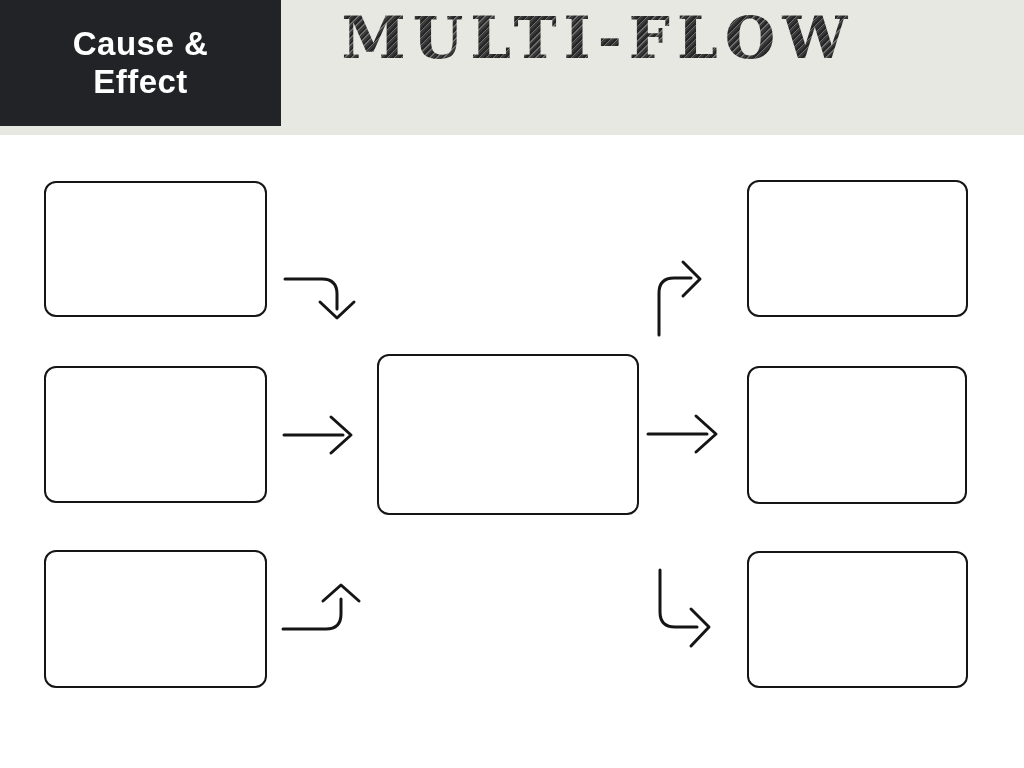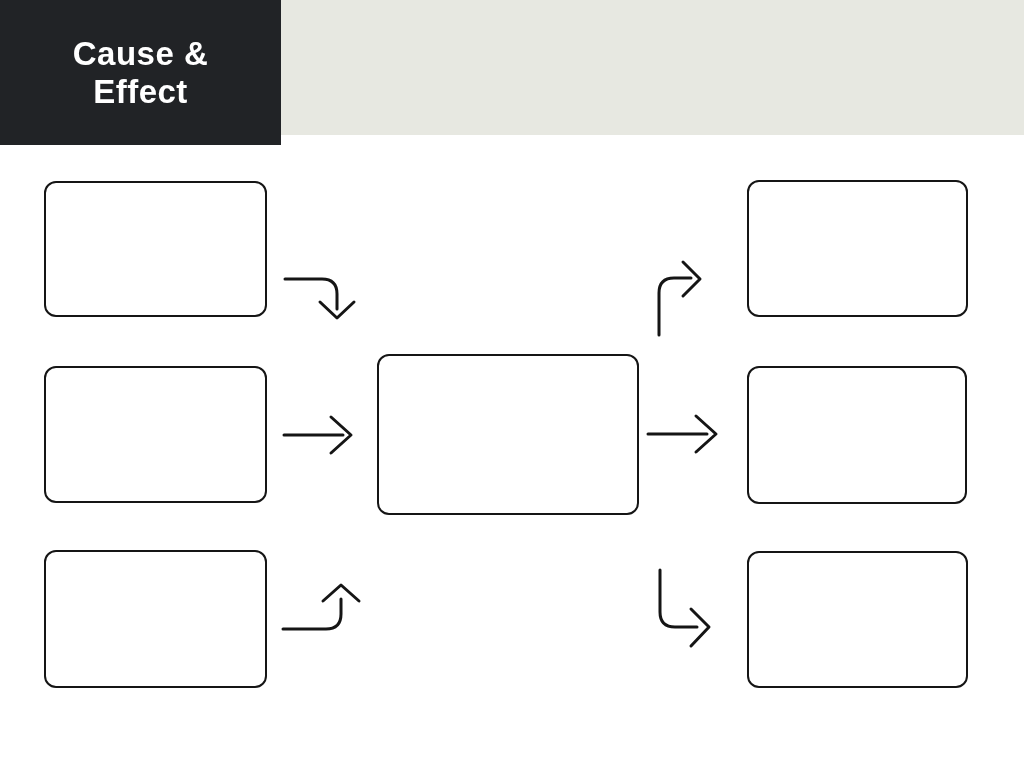--- a/index.html
+++ b/index.html
@@ -12,21 +12,21 @@
   }
   *{margin:0;padding:0;box-sizing:border-box;}
   html,body{width:1024px;height:768px;overflow:hidden;}
   body{background:var(--canvas-bg);font-family:"Liberation Sans",sans-serif;}
 
   .stage{position:relative;width:1024px;height:768px;background:var(--canvas-bg);}
 
   
   .banner{position:absolute;left:0;top:0;width:1024px;height:135px;background:var(--banner-bg);}
   .badge{
-    position:absolute;left:0;top:0;width:281px;height:145px;background:var(--badge-bg);
+    position:absolute;left:0;top:0;width:281px;height:126px;background:var(--badge-bg);
     display:flex;flex-direction:column;align-items:center;justify-content:center;
     color:#ffffff;font-weight:700;font-size:33px;line-height:38px;letter-spacing:0.5px;
     text-align:center;z-index:2;
   }
   .map-title{
     position:absolute;left:598px;top:8px;transform:translateX(-50%);
     text-align:center;white-space:nowrap;z-index:1;
     font-family:"DejaVu Serif","Liberation Serif",serif;font-weight:700;
     font-size:58px;line-height:60px;letter-spacing:7px;
     color:var(--title-ink);
@@ -51,20 +51,21 @@
   .arrows{position:absolute;left:0;top:0;width:1024px;height:768px;pointer-events:none;}
   .arrows path{fill:none;stroke:var(--line-ink);stroke-width:3;stroke-linecap:round;stroke-linejoin:round;}
 </style>
 </head>
 <body>
 
 <div class="stage">
 
   <div class="banner">
     <div class="map-title">
+      <div>MULTI-FLOW</div>
     </div>
   </div>
   <div class="badge">
     <div>Cause &amp;</div>
     <div>Effect</div>
   </div>
 
   <svg class="arrows" viewBox="0 0 1024 768">
     <g>
       <path d="M285,279 H322 Q337,279 337,294 V309"></path>

